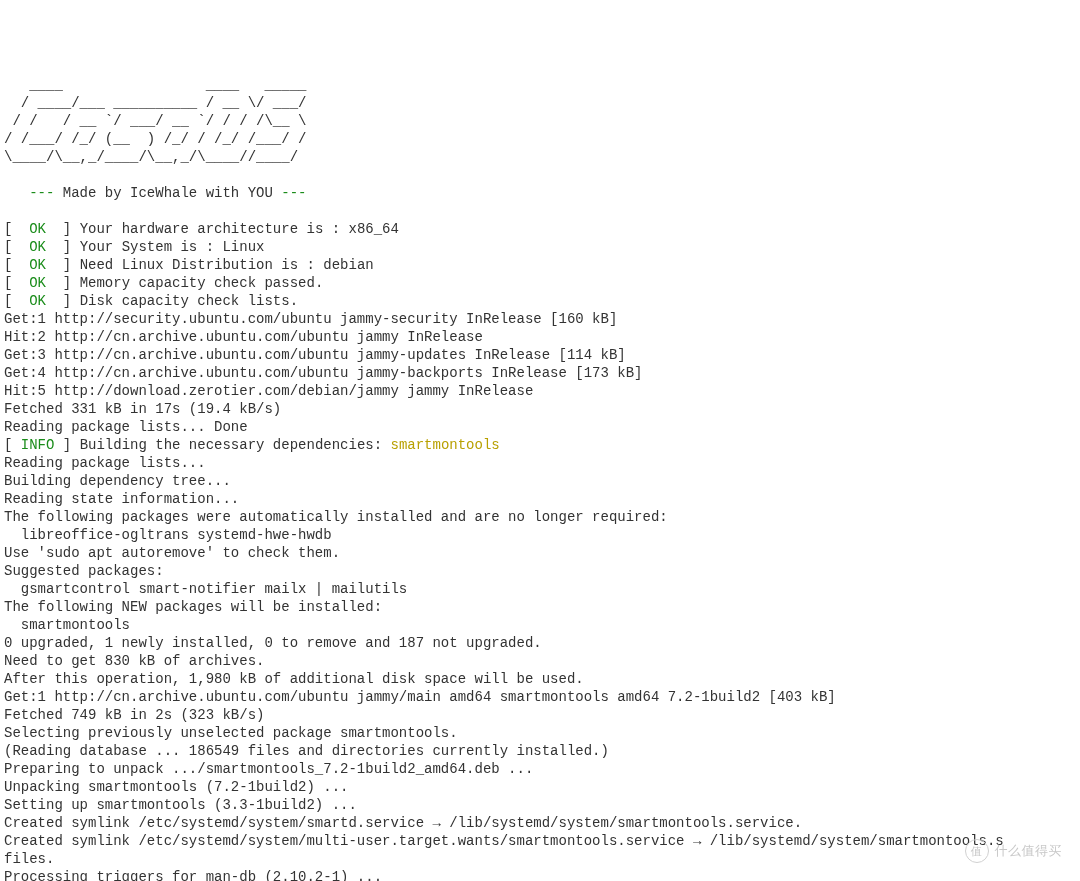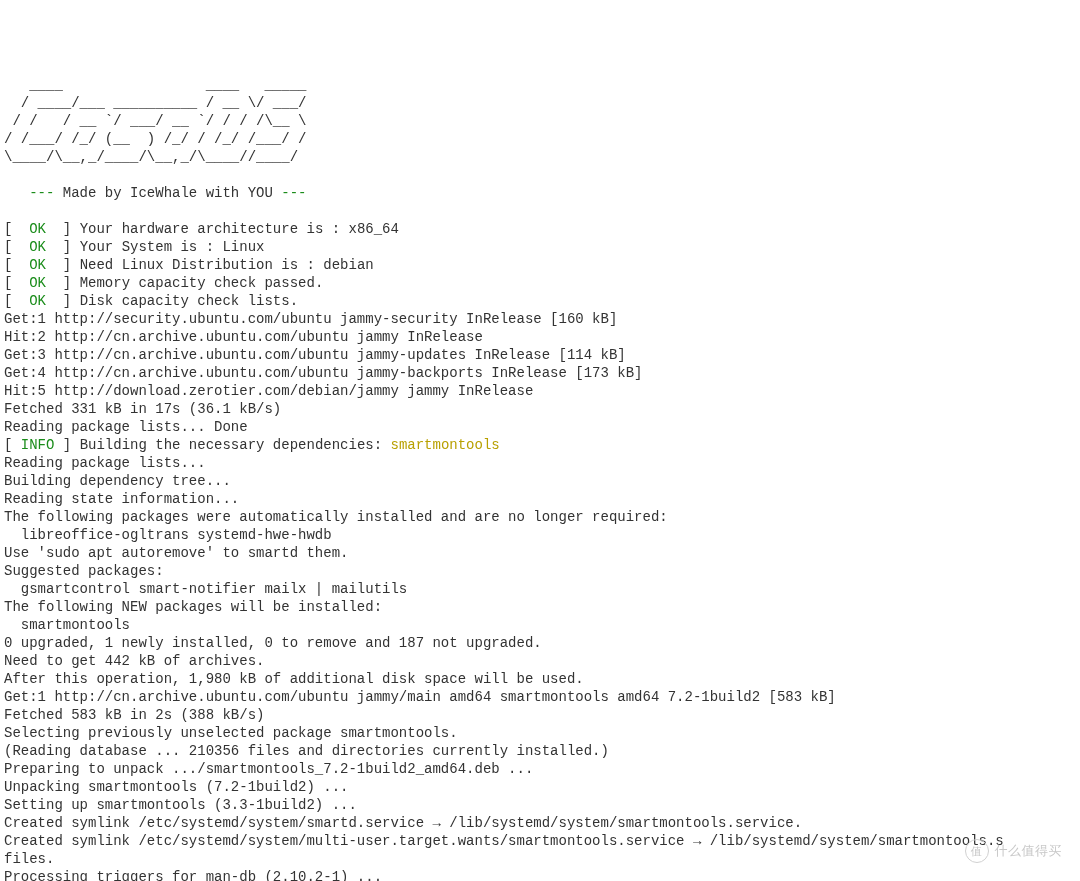--- a/index.html
+++ b/index.html
@@ -57,40 +57,40 @@
 <span>[  <span class="green">OK</span>  ] <span>Your hardware architecture is : x86_64</span></span>
 <span>[  <span class="green">OK</span>  ] <span>Your System is : Linux</span></span>
 <span>[  <span class="green">OK</span>  ] <span>Need Linux Distribution is : debian</span></span>
 <span>[  <span class="green">OK</span>  ] <span>Memory capacity check passed.</span></span>
 <span>[  <span class="green">OK</span>  ] <span>Disk capacity check lists.</span></span>
 <span>Get:1 http://security.ubuntu.com/ubuntu jammy-security InRelease [160 kB]</span>
 <span>Hit:2 http://cn.archive.ubuntu.com/ubuntu jammy InRelease</span>
 <span>Get:3 http://cn.archive.ubuntu.com/ubuntu jammy-updates InRelease [114 kB]</span>
 <span>Get:4 http://cn.archive.ubuntu.com/ubuntu jammy-backports InRelease [173 kB]</span>
 <span>Hit:5 http://download.zerotier.com/debian/jammy jammy InRelease</span>
-<span>Fetched 331 kB in 17s (36.1 kB/s)</span>
+<span>Fetched 331 kB in 17s (19.4 kB/s)</span>
 <span>Reading package lists... Done</span>
 <span>[ <span class="green">INFO</span> ] <span>Building the necessary dependencies: </span><span class="yellow">smartmontools</span></span>
 <span>Reading package lists...</span>
 <span>Building dependency tree...</span>
 <span>Reading state information...</span>
 <span>The following packages were automatically installed and are no longer required:</span>
 <span>  libreoffice-ogltrans systemd-hwe-hwdb</span>
-<span>Use 'sudo apt autoremove' to smartd them.</span>
+<span>Use 'sudo apt autoremove' to check them.</span>
 <span>Suggested packages:</span>
 <span>  gsmartcontrol smart-notifier mailx | mailutils</span>
 <span>The following NEW packages will be installed:</span>
 <span>  smartmontools</span>
 <span>0 upgraded, 1 newly installed, 0 to remove and 187 not upgraded.</span>
-<span>Need to get 442 kB of archives.</span>
+<span>Need to get 830 kB of archives.</span>
 <span>After this operation, 1,980 kB of additional disk space will be used.</span>
-<span>Get:1 http://cn.archive.ubuntu.com/ubuntu jammy/main amd64 smartmontools amd64 7.2-1build2 [583 kB]</span>
-<span>Fetched 583 kB in 2s (388 kB/s)</span>
+<span>Get:1 http://cn.archive.ubuntu.com/ubuntu jammy/main amd64 smartmontools amd64 7.2-1build2 [403 kB]</span>
+<span>Fetched 749 kB in 2s (323 kB/s)</span>
 <span>Selecting previously unselected package smartmontools.</span>
-<span>(Reading database ... 210356 files and directories currently installed.)</span>
+<span>(Reading database ... 186549 files and directories currently installed.)</span>
 <span>Preparing to unpack .../smartmontools_7.2-1build2_amd64.deb ...</span>
 <span>Unpacking smartmontools (7.2-1build2) ...</span>
 <span>Setting up smartmontools (3.3-1build2) ...</span>
 <span>Created symlink /etc/systemd/system/smartd.service → /lib/systemd/system/smartmontools.service.</span>
 <span>Created symlink /etc/systemd/system/multi-user.target.wants/smartmontools.service → /lib/systemd/system/smartmontools.s</span>
 <span>files.</span>
 <span>Processing triggers for man-db (2.10.2-1) ...</span>
 
 
 <div class="watermark">

